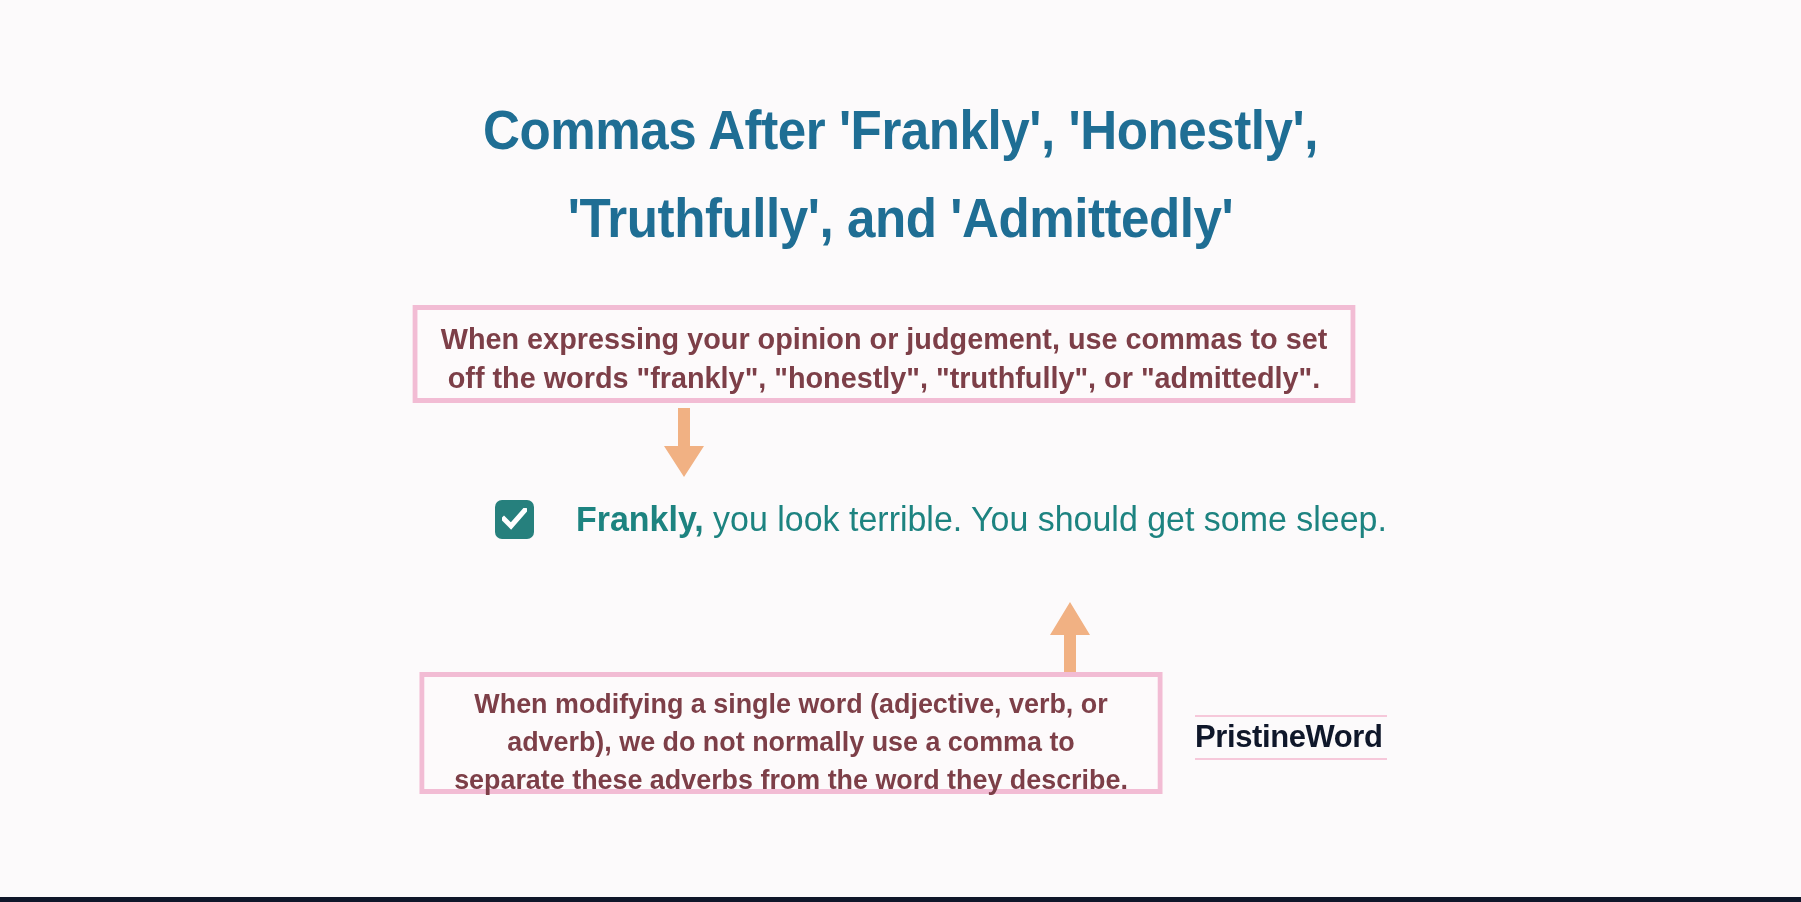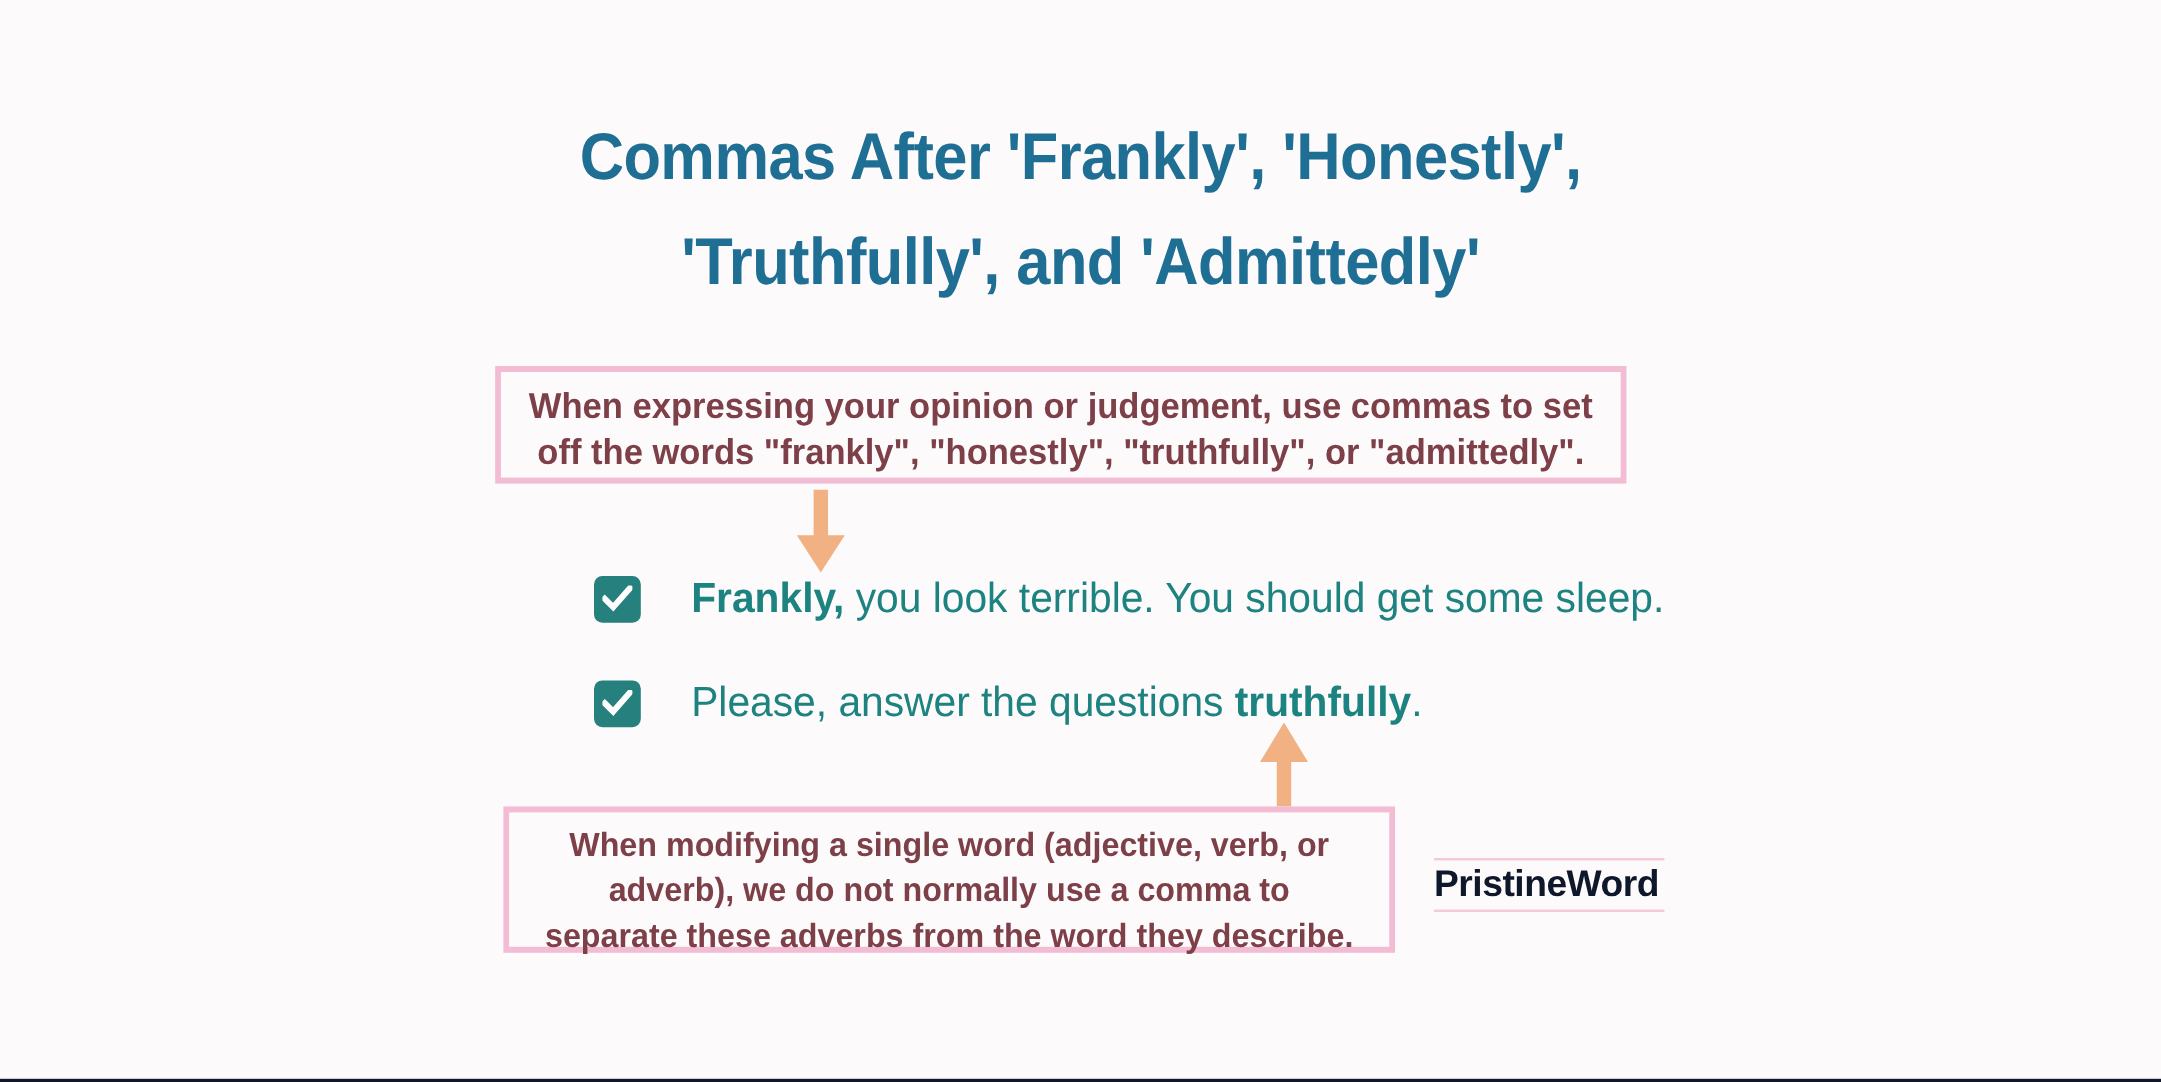--- a/index.html
+++ b/index.html
@@ -13,21 +13,21 @@
     height: 902px;
     font-family: "Liberation Sans", sans-serif;
     overflow: hidden;
   }
   .canvas {
     position: relative;
     width: 1801px;
     height: 902px;
     background: #fcfafb;
     box-sizing: border-box;
-    border-bottom: 3px solid #0f172a;
+    border-bottom: 5px solid #0f172a;
   }
 
   
   .title {
     position: absolute;
     left: 0;
     top: 86px;
     width: 1801px;
     text-align: center;
     color: #1f6e94;
@@ -92,21 +92,21 @@
     height: 78px;
   }
 
   
   .example {
     position: absolute;
     display: flex;
     align-items: center;
     height: 44px;
   }
-  .example.one { left: 495px; top: 477px; }
+  .example.one { left: 495px; top: 497px; }
   .example.two { left: 495px; top: 564px; }
 
   .checkbox {
     width: 39px;
     height: 39px;
     border-radius: 7px;
     background: #26807d;
     flex: 0 0 auto;
     position: relative;
   }
@@ -166,28 +166,20 @@
 
   <div class="example one">
     <span class="checkbox">
       <svg width="25" height="23" viewBox="0 0 25 23" xmlns="http://www.w3.org/2000/svg">
         <polyline points="2,11 9,18 23,2" fill="none" stroke="#ffffff" stroke-width="5" stroke-linecap="square" stroke-linejoin="miter"></polyline>
       </svg>
     </span>
     <span class="example-text"><b>Frankly,</b><span> you look terrible. You should get some sleep.</span></span>
   </div>
 
-  <div class="example two">
-    <span class="checkbox">
-      <svg width="25" height="23" viewBox="0 0 25 23" xmlns="http://www.w3.org/2000/svg">
-        <polyline points="2,11 9,18 23,2" fill="none" stroke="#ffffff" stroke-width="5" stroke-linecap="square" stroke-linejoin="miter"></polyline>
-      </svg>
-    </span>
-    <span class="example-text"><span>Please, answer the questions </span><b>truthfully</b><span>.</span></span>
-  </div>
 
   <div class="arrow up">
     <svg width="42" height="78" viewBox="0 0 42 78" xmlns="http://www.w3.org/2000/svg">
       <polygon points="21,0 41,33 27,33 27,77 15,77 15,33 1,33" fill="#f1b183"></polygon>
     </svg>
   </div>
 
   <div class="rule-box bottom">When modifying a single word (adjective, verb, or
 adverb), we do not normally use a comma to
 separate these adverbs from the word they describe.</div>

